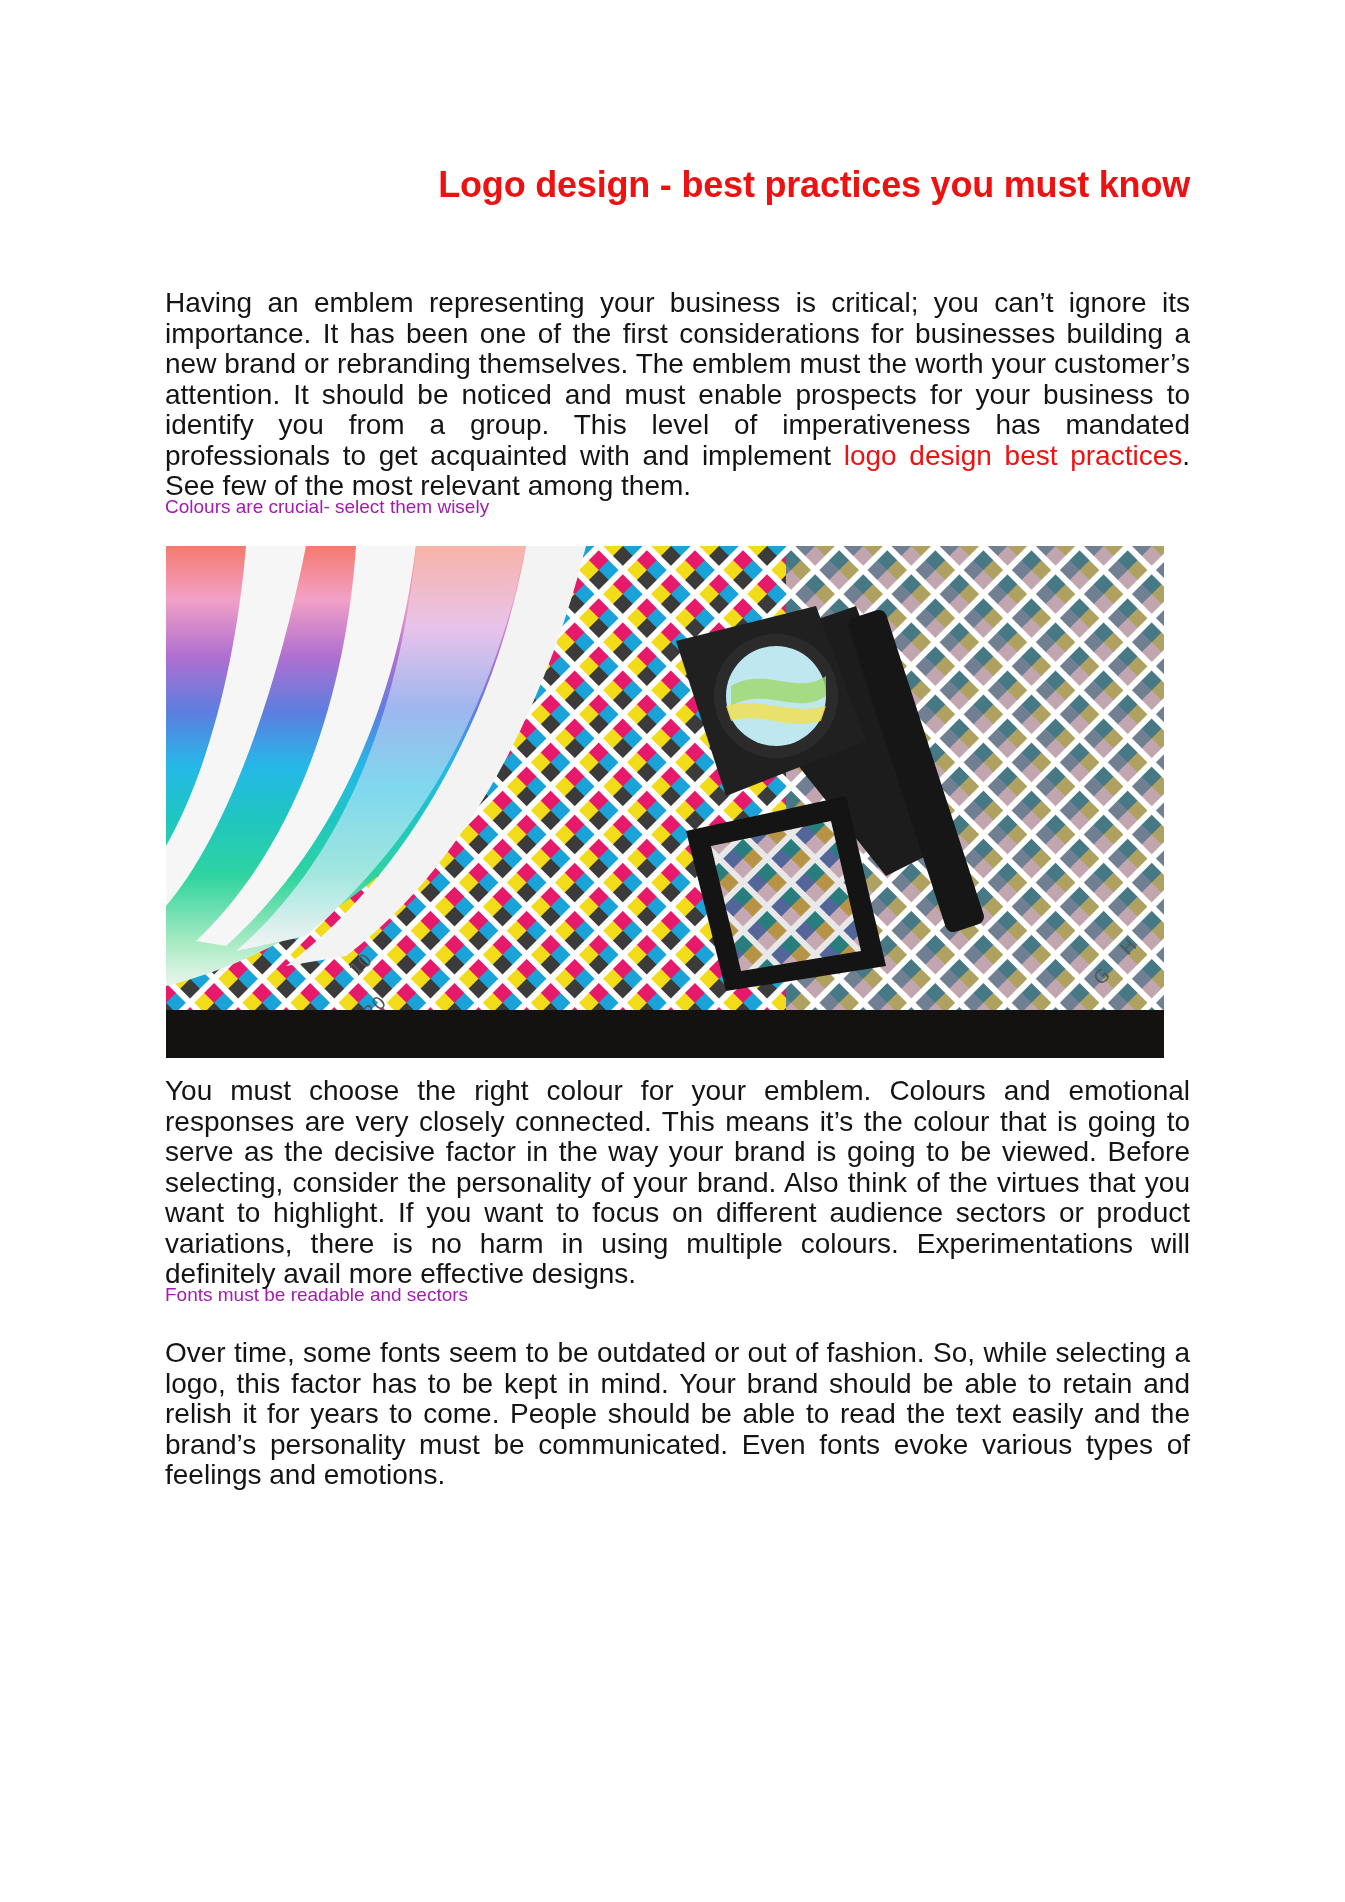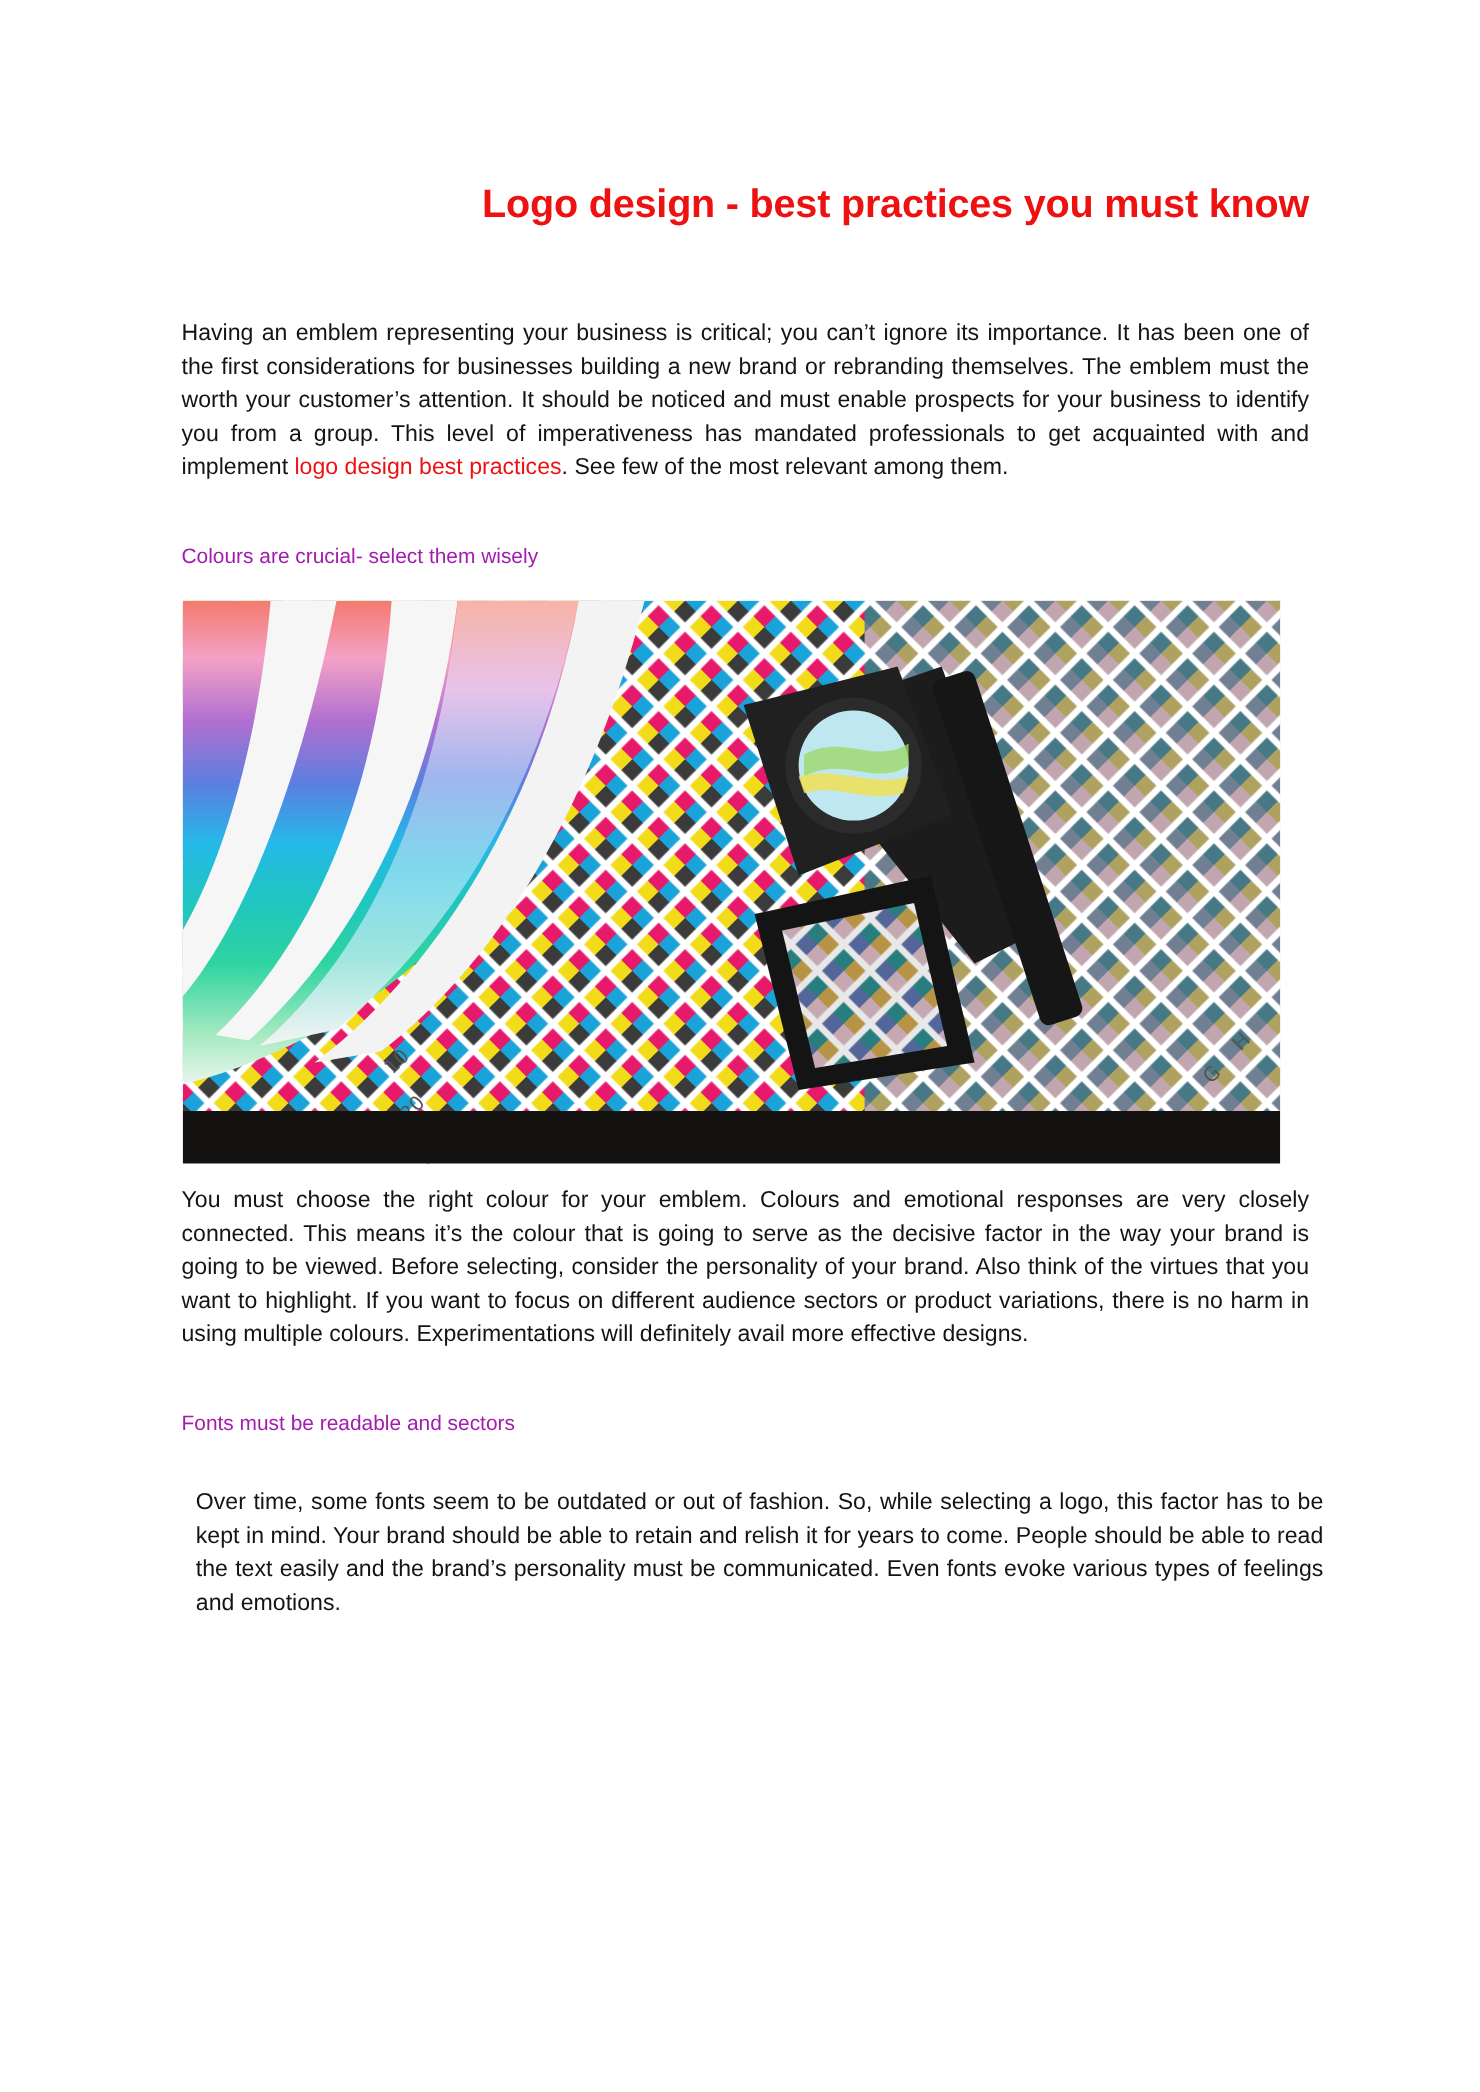--- a/index.html
+++ b/index.html
@@ -1,19 +1,19 @@
 <!DOCTYPE html>
 <html><head>
   <meta charset="utf-8">
   <style>
     html, body { margin: 0; padding: 0; background: #ffffff; }
     body { width: 1345px; height: 1902px; position: relative; overflow: hidden; font-family: "Liberation Sans", "DejaVu Sans", sans-serif; color: #111; }
     .page { position: absolute; left: 165px; top: 0; width: 1025px; }
     .title { position: absolute; left: 0; width: 1025px; top: 164px; text-align: right; font-size: 36px; font-weight: bold; color: #ee1111; letter-spacing: -0.2px; }
-    .para { position: absolute; left: 0; width: 1025px; font-size: 21px; line-height: 30.5px; text-align: justify; color: #141414; }
+    .para { position: absolute; left: 0; width: 1025px; font-size: 28px; line-height: 30.5px; text-align: justify; color: #141414; }
     .para .link { color: #ee1111; text-decoration: none; cursor: pointer; }
     .h2 { position: absolute; left: 0; font-size: 19px; font-weight: normal; color: #a21caf; }
     .figure { position: absolute; left: 1px; top: 546px; width: 998px; height: 512px; overflow: hidden; background: #f2f2f2; }
     .figure svg { display: block; }
   </style>
 </head>
 <body>
 
 <div class="page">
 
@@ -94,15 +94,15 @@
       </g>
 
       <rect x="0" y="464" width="998" height="48" fill="#141210"></rect>
     </svg>
   </div>
 
   <p class="para" style="top:1076px; margin:0;">You must choose the right colour for your emblem. Colours and emotional responses are very closely connected. This means it’s the colour that is going to serve as the decisive factor in the way your brand is going to be viewed. Before selecting, consider the personality of your brand. Also think of the virtues that you want to highlight. If you want to focus on different audience sectors or product variations, there is no harm in using multiple colours. Experimentations will definitely avail more effective designs.</p>
 
   <h2 class="h2" style="top:1284px; margin:0;">Fonts must be readable and sectors</h2>
 
-  <p class="para" style="top:1338px; margin:13px;">Over time, some fonts seem to be outdated or out of fashion. So, while selecting a logo, this factor has to be kept in mind. Your brand should be able to retain and relish it for years to come. People should be able to read the text easily and the brand’s personality must be communicated. Even fonts evoke various types of feelings and emotions.</p>
+  <p class="para" style="top:1338px; margin:0;">Over time, some fonts seem to be outdated or out of fashion. So, while selecting a logo, this factor has to be kept in mind. Your brand should be able to retain and relish it for years to come. People should be able to read the text easily and the brand’s personality must be communicated. Even fonts evoke various types of feelings and emotions.</p>
 
 </div>
 
 </body></html>

